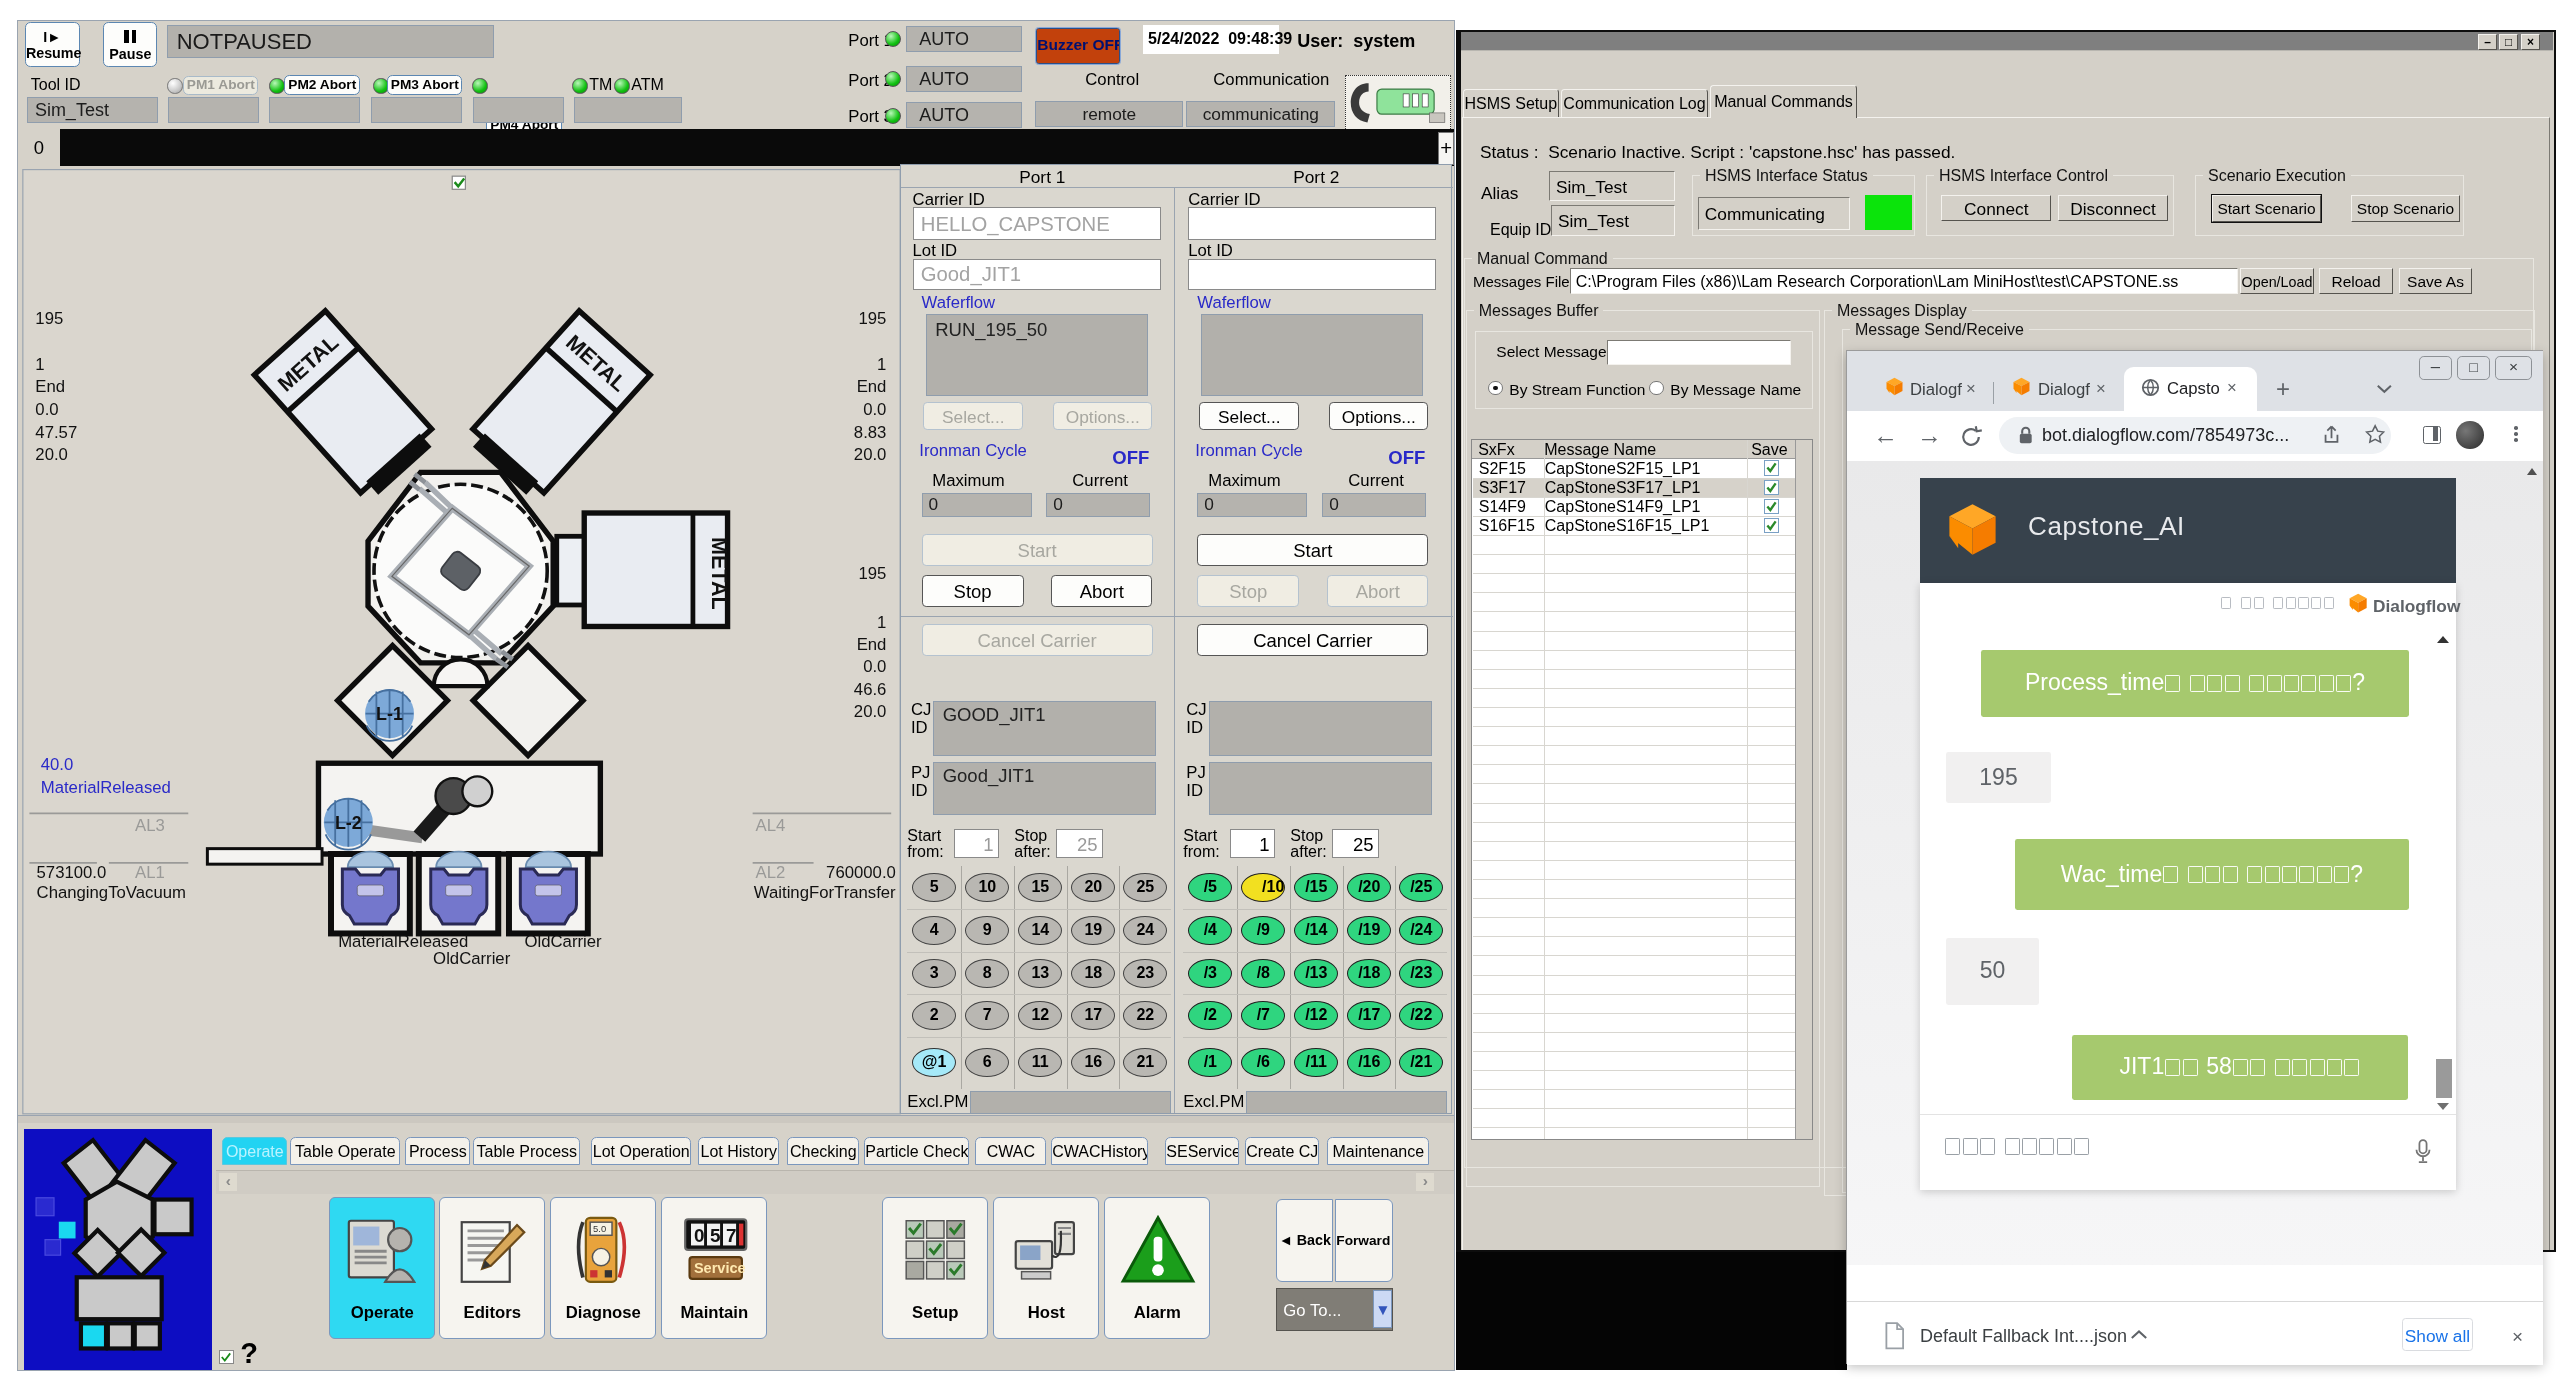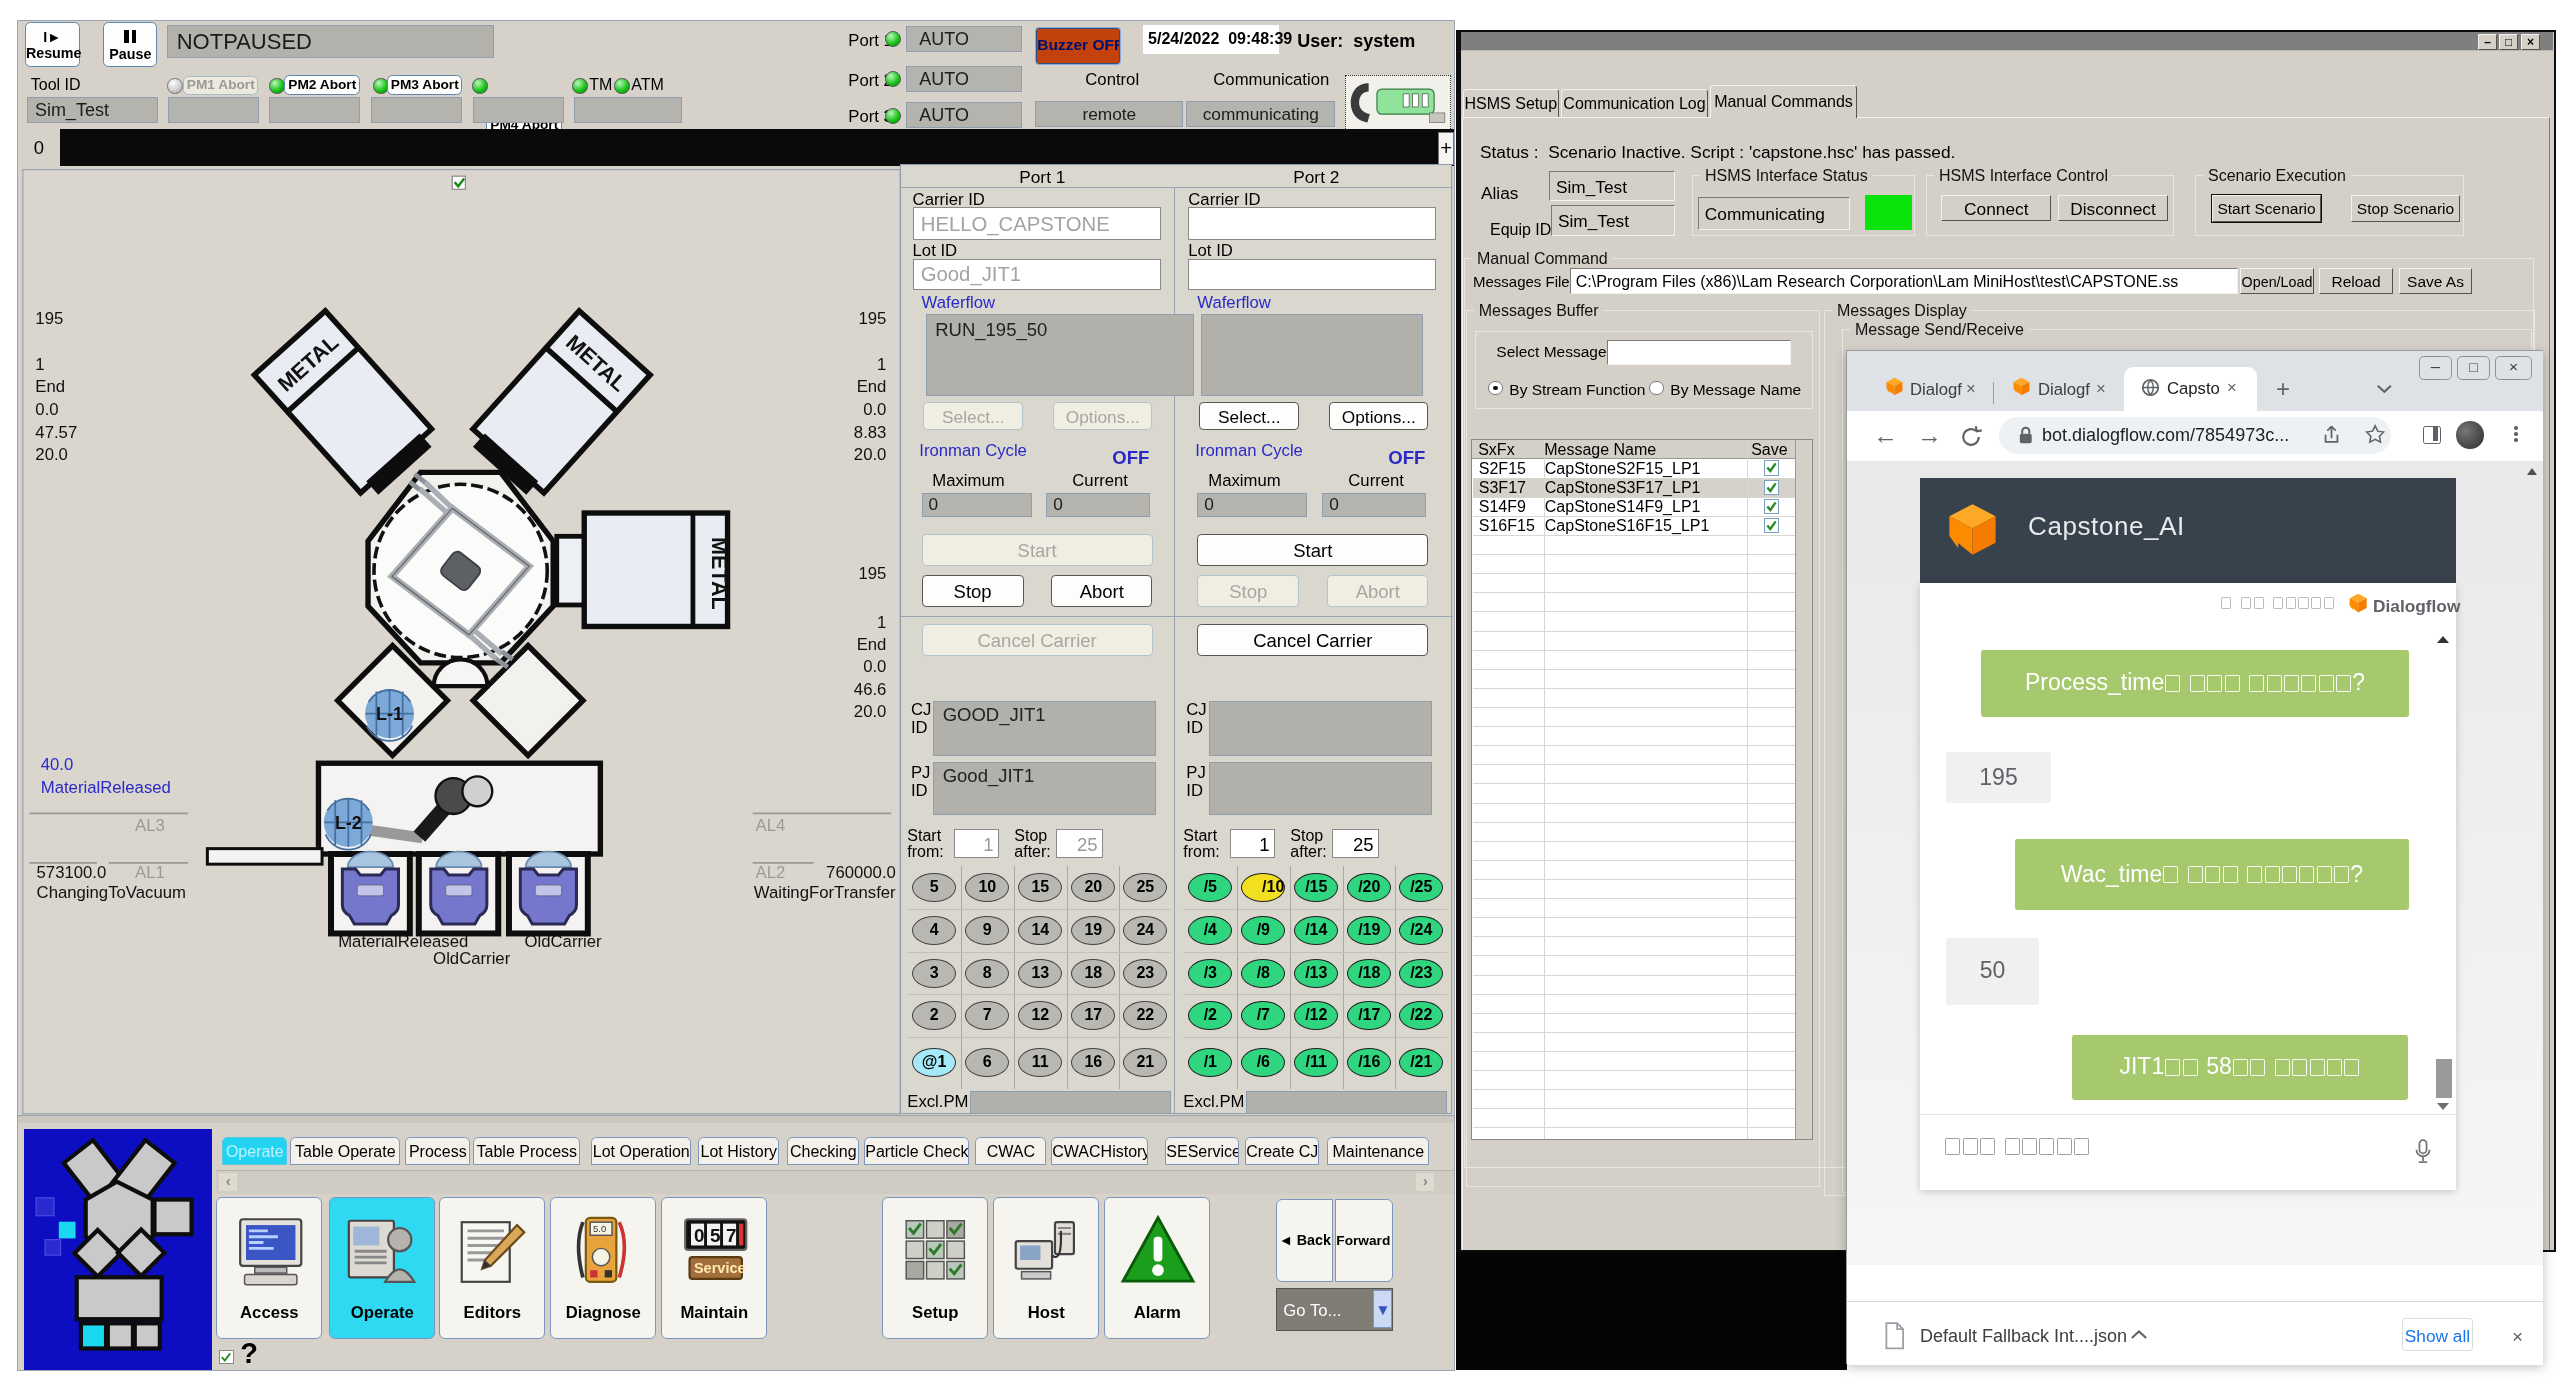--- a/index.html
+++ b/index.html
@@ -239,21 +239,21 @@
 <div class="abs" id="ports" style="left:882px; top:143px; width:552px; height:950px; background:#dad7cf; border:1.2px solid #8f9dad;">
 <div class="abs" style="left:0; top:21.5px; width:274px; height:926px; border-right:1.2px solid #9aa4b0;"></div>
 <div class="abs" style="left:0; top:21.5px; width:552px; height:1.2px; background:#9aa4b0;"></div>
 <div class="abs lbl" style="left:108px; top:2.4px; width:66px; text-align:center; font-size:17.3px;">Port 1</div>
 <div class="abs lbl" style="left:382px; top:2.4px; width:66px; text-align:center; font-size:17.3px;">Port 2</div>
 <div class="abs lbl" style="left:11.3px; top:24.5px; font-size:16.7px;">Carrier ID</div>
 <div class="abs" style="left:11.3px; top:42px; width:248px; height:33px; background:#fff; border:1.2px solid #8a8a8a; font-size:20.3px; color:#a3a3a3; padding:4.8px 0 0 7.2px;">HELLO_CAPSTONE</div>
 <div class="abs lbl" style="left:11.3px; top:76px; font-size:16.7px;">Lot ID</div>
 <div class="abs" style="left:11.3px; top:94px; width:248px; height:30.5px; background:#fff; border:1.2px solid #8a8a8a; font-size:20.3px; color:#a3a3a3; padding:3px 0 0 7.2px;">Good_JIT1</div>
 <div class="abs blue" style="left:20.3px; top:128px; font-size:16.7px;">Waferflow</div>
-<div class="abs" style="left:24.5px; top:149px; width:268px; height:82px; background:#b2b0ab; border:1.2px solid #8f9dad; font-size:18.5px; color:#222; padding:3.6px 0 0 8.4px;">RUN_195_50</div>
+<div class="abs" style="left:24.5px; top:149px; width:222px; height:82px; background:#b2b0ab; border:1.2px solid #8f9dad; font-size:18.5px; color:#222; padding:3.6px 0 0 8.4px;">RUN_195_50</div>
 <div class="abs" style="left:22px; top:237px; width:100px; height:28px; background:#f0ede3; border:1.2px solid #b4c2cf; color:#a7a7a0; border-radius:4.2px; font-size:17.3px; text-align:center; padding-top:3.6px;">Select...</div>
 <div class="abs" style="left:152px; top:237px; width:99px; height:28px; background:#f0ede3; border:1.2px solid #b4c2cf; color:#a7a7a0; border-radius:4.2px; font-size:17.3px; text-align:center; padding-top:3.6px;">Options...</div>
 <div class="abs blue" style="left:18px; top:276px; font-size:16.7px;">Ironman Cycle</div>
 <div class="abs blue" style="left:211px; top:282px; font-size:18.5px; font-weight:bold;">OFF</div>
 <div class="abs lbl" style="left:31px; top:306px; font-size:16.7px;">Maximum</div>
 <div class="abs lbl" style="left:171px; top:306px; font-size:16.7px;">Current</div>
 <div class="abs inp" style="left:20.3px; top:328px; width:110px; height:24px; font-size:17.3px; padding-left:6px;">0</div>
 <div class="abs inp" style="left:145px; top:328px; width:104px; height:24px; font-size:17.3px; padding-left:6px;">0</div>
 <div class="abs" style="left:20.3px; top:369px; width:231px; height:32px; background:#f0ede3; border:1.2px solid #b4c2cf; color:#a7a7a0; border-radius:4.2px; font-size:18.5px; text-align:center; padding-top:4.8px;">Start</div>
 <div class="abs" style="left:20.3px; top:410px; width:102px; height:32px; background:#fdfdfb; border:1.2px solid #555; color:#000; border-radius:4.2px; font-size:18.5px; text-align:center; padding-top:4.8px;">Stop</div>
@@ -395,30 +395,20 @@
 <div class="abs" style="left:769px; top:1116px; width:72px; height:27.5px; background:#f4f1ea; color:#000; border:1.2px solid #7b97bd; border-radius:5.4px 5.4px 0 0; font-size:16px; text-align:center; padding-top:4.8px; white-space:nowrap; overflow:hidden;">Checking</div>
 <div class="abs" style="left:846px; top:1116px; width:105px; height:27.5px; background:#f4f1ea; color:#000; border:1.2px solid #7b97bd; border-radius:5.4px 5.4px 0 0; font-size:16px; text-align:center; padding-top:4.8px; white-space:nowrap; overflow:hidden;">Particle Check</div>
 <div class="abs" style="left:957px; top:1116px; width:71px; height:27.5px; background:#f4f1ea; color:#000; border:1.2px solid #7b97bd; border-radius:5.4px 5.4px 0 0; font-size:16px; text-align:center; padding-top:4.8px; white-space:nowrap; overflow:hidden;">CWAC</div>
 <div class="abs" style="left:1033px; top:1116px; width:97px; height:27.5px; background:#f4f1ea; color:#000; border:1.2px solid #7b97bd; border-radius:5.4px 5.4px 0 0; font-size:16px; text-align:center; padding-top:4.8px; white-space:nowrap; overflow:hidden;">CWACHistory</div>
 <div class="abs" style="left:1147px; top:1116px; width:74px; height:27.5px; background:#f4f1ea; color:#000; border:1.2px solid #7b97bd; border-radius:5.4px 5.4px 0 0; font-size:16px; text-align:center; padding-top:4.8px; white-space:nowrap; overflow:hidden;">SEService</div>
 <div class="abs" style="left:1227px; top:1116px; width:74px; height:27.5px; background:#f4f1ea; color:#000; border:1.2px solid #7b97bd; border-radius:5.4px 5.4px 0 0; font-size:16px; text-align:center; padding-top:4.8px; white-space:nowrap; overflow:hidden;">Create CJ</div>
 <div class="abs" style="left:1309px; top:1116px; width:102px; height:27.5px; background:#f4f1ea; color:#000; border:1.2px solid #7b97bd; border-radius:5.4px 5.4px 0 0; font-size:16px; text-align:center; padding-top:4.8px; white-space:nowrap; overflow:hidden;">Maintenance</div>
 <div class="abs" style="left:198px; top:1149px; width:1238px; height:24px; background:#d0ccc4; border-top:1.2px solid #b9b5ad;"></div>
 <div class="abs" style="left:201px; top:1152px; width:18px; height:18px; background:#dedacf; color:#8a8a8a; font-size:15.5px; text-align:center; line-height:16.7px; font-weight:bold;">‹</div>
 <div class="abs" style="left:1398px; top:1152px; width:18px; height:18px; background:#dedacf; color:#8a8a8a; font-size:15.5px; text-align:center; line-height:16.7px; font-weight:bold;">›</div>
-<div class="abs" style="left:198px; top:1176px; width:106px; height:142px; background:#f6f4ef; border:1.2px solid #7b97bd; border-radius:6px;">
-<svg class="abs" style="left:13px; top:14.3px;" width="80" height="80" viewBox="0 0 110 110">
-        <rect x="14" y="10" width="84" height="64" rx="4" fill="#e4e2da" stroke="#444" stroke-width="3"></rect>
-        <rect x="22" y="18" width="68" height="48" fill="#3a56c4"></rect>
-        <path d="M26 26 h26 M26 34 h40 M26 42 h20 M26 50 h34" stroke="#b8d0ff" stroke-width="4"></path>
-        <rect x="34" y="76" width="44" height="8" fill="#bbb" stroke="#555" stroke-width="2"></rect>
-        <rect x="20" y="86" width="72" height="14" rx="3" fill="#d8d6cf" stroke="#555" stroke-width="2"></rect>
-      </svg>
-<div class="abs" style="left:0; top:105px; width:104px; text-align:center; font-size:16.7px; font-weight:bold; color:#000;">Access</div>
-    </div>
 <div class="abs" style="left:311px; top:1176px; width:106px; height:142px; background:#2fd9f2; border:1.2px solid #7b97bd; border-radius:6px;">
 <svg class="abs" style="left:13px; top:14.3px;" width="80" height="80" viewBox="0 0 110 110">
         <rect x="8" y="12" width="62" height="78" rx="3" fill="#dcdad2" stroke="#444" stroke-width="3"></rect>
         <rect x="14" y="20" width="36" height="26" fill="#9fb6da"></rect>
         <path d="M16 54 h44 M16 62 h44 M16 70 h44" stroke="#888" stroke-width="4"></path>
         <circle cx="78" cy="38" r="16" fill="#b5b3ae" stroke="#555" stroke-width="3"></circle>
         <path d="M58 96 q20 -34 40 0 z" fill="#b5b3ae" stroke="#555" stroke-width="3"></path>
       </svg>
 <div class="abs" style="left:0; top:105px; width:104px; text-align:center; font-size:16.7px; font-weight:bold; color:#000;">Operate</div>
     </div>

